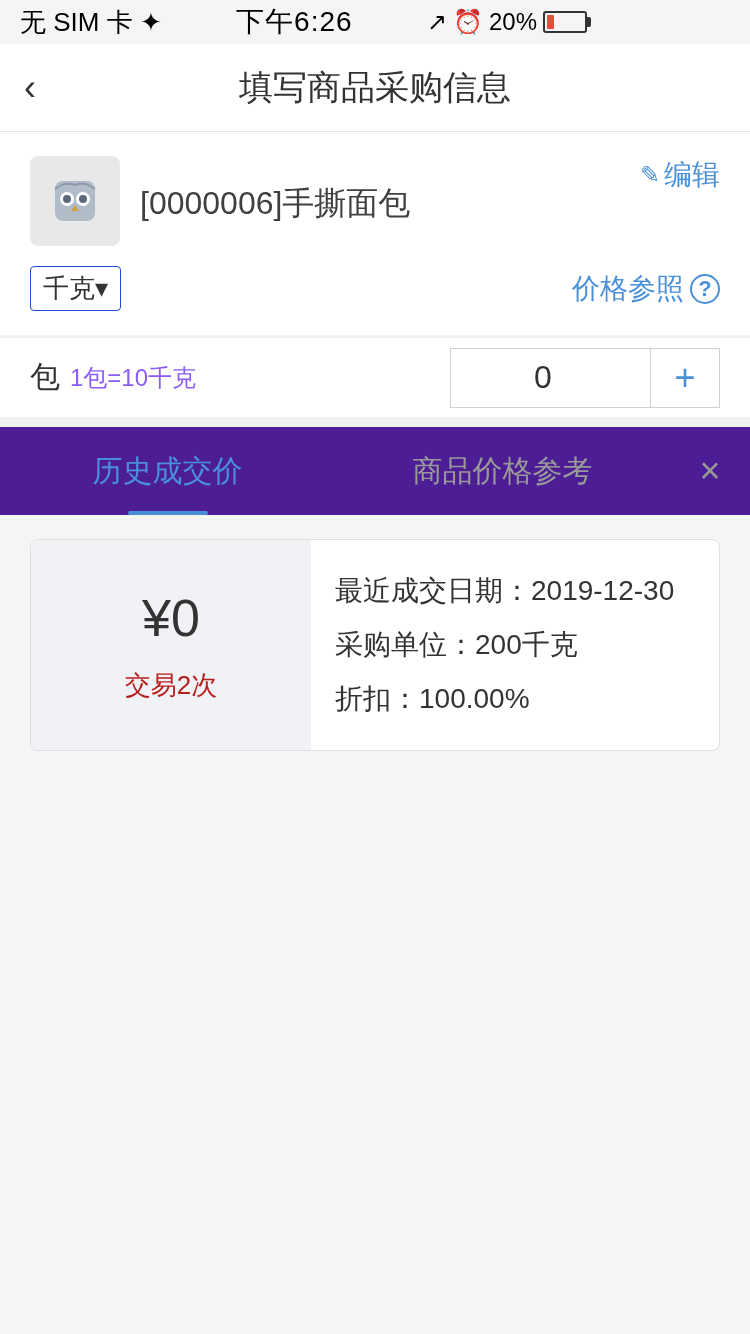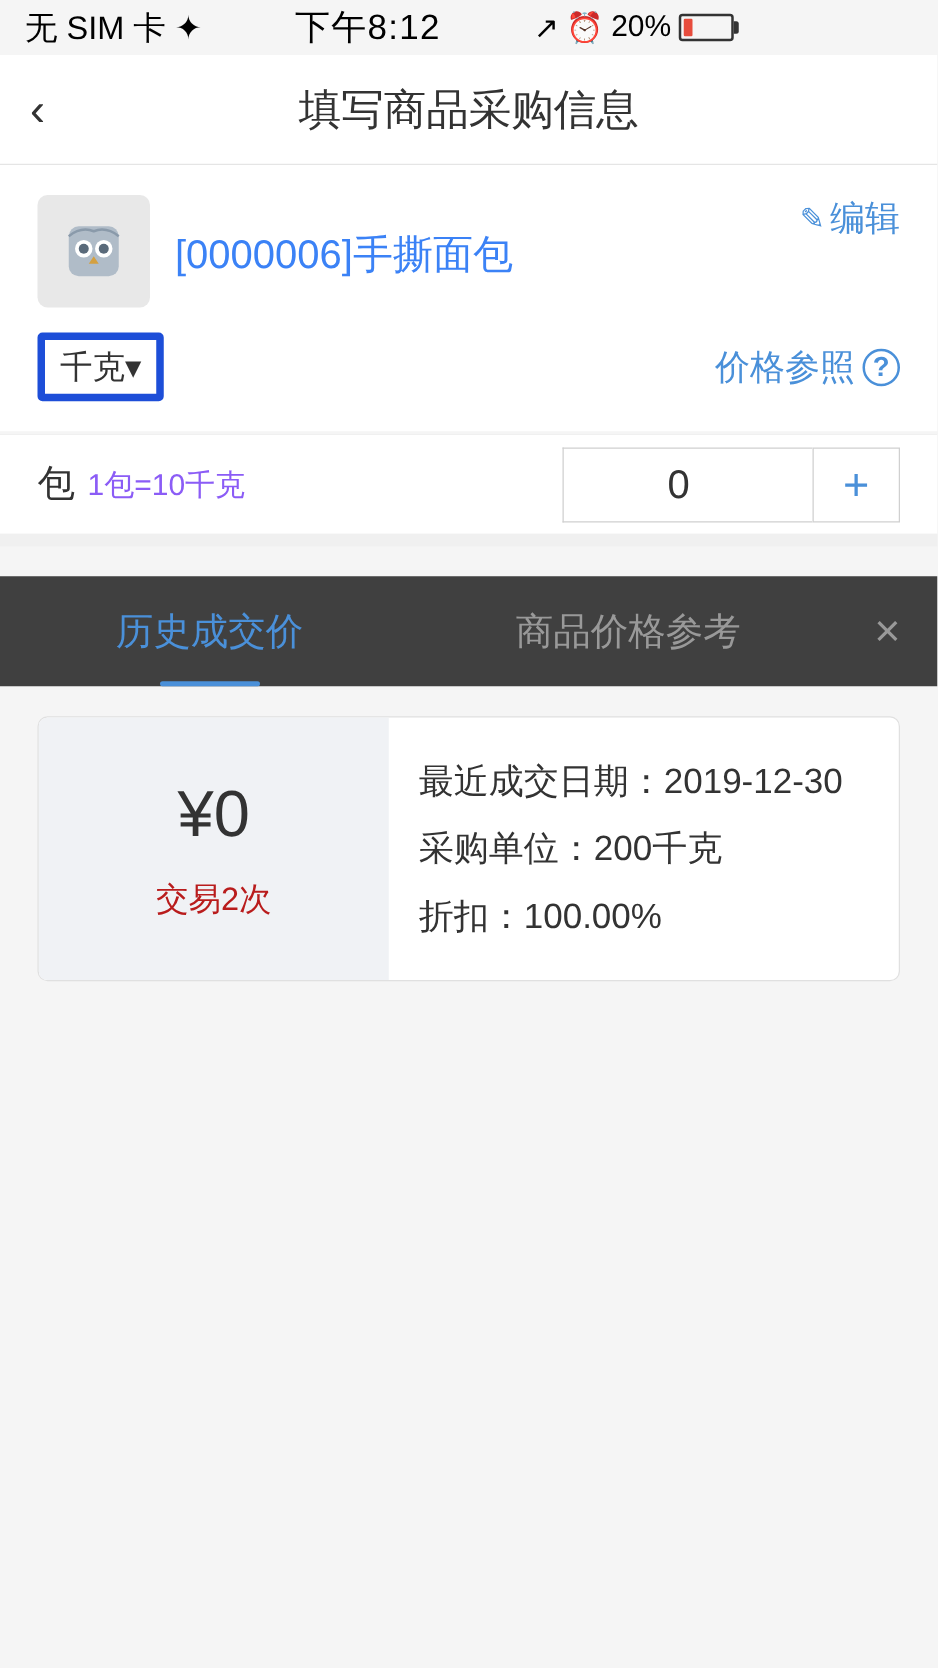--- a/index.html
+++ b/index.html
@@ -119,21 +119,21 @@
       align-items: center;
       justify-content: center;
       flex-shrink: 0;
     }
     .owl-icon {
       width: 60px;
       height: 60px;
     }
     .product-name {
       font-size: 32px;
-      color: #3b82f6;
+      color: #404040;
       font-weight: 500;
       margin-top: 6px;
     }
     .edit-link {
       font-size: 28px;
       color: #4a90d9;
       display: flex;
       align-items: center;
       gap: 4px;
       white-space: nowrap;
@@ -148,21 +148,21 @@
       margin-top: 4px;
     }
     .unit-label {
       font-size: 28px;
       color: #333;
       display: flex;
       align-items: center;
       gap: 8px;
     }
     .unit-select {
-      border: 6px solid #1d4ed8;
+      border: 1px solid #1d4ed8;
       border-radius: 4px;
       padding: 4px 12px;
       font-size: 26px;
       color: #333;
       background: #fff;
       display: flex;
       align-items: center;
       gap: 4px;
     }
     .price-ref {
@@ -241,26 +241,25 @@
 
     
     .divider {
       width: 750px;
       height: 10px;
       background: #f0f0f0;
     }
 
     
     .tabs-section {
-      background: #404040;
+      background: #4c1d95;
       display: flex;
       align-items: center;
       height: 88px;
       position: relative;
-      margin-top: 24px;
     }
     .tab-item {
       flex: 1;
       display: flex;
       flex-direction: column;
       align-items: center;
       justify-content: center;
       height: 88px;
       cursor: pointer;
       position: relative;
@@ -337,21 +336,21 @@
       line-height: 1.5;
     }
   </style>
 </head>
 <body>
 
 <div class="status-bar">
   <div class="status-left">
     <span>无 SIM 卡 ✦</span>
   </div>
-  <div class="status-center">下午8:12</div>
+  <div class="status-center">下午6:26</div>
   <div class="status-right">
     <span>↗</span>
     <span>⏰</span>
     <span>20%</span>
     <div class="battery-icon">
       <div class="battery-fill"></div>
     </div>
   </div>
 </div>
 

